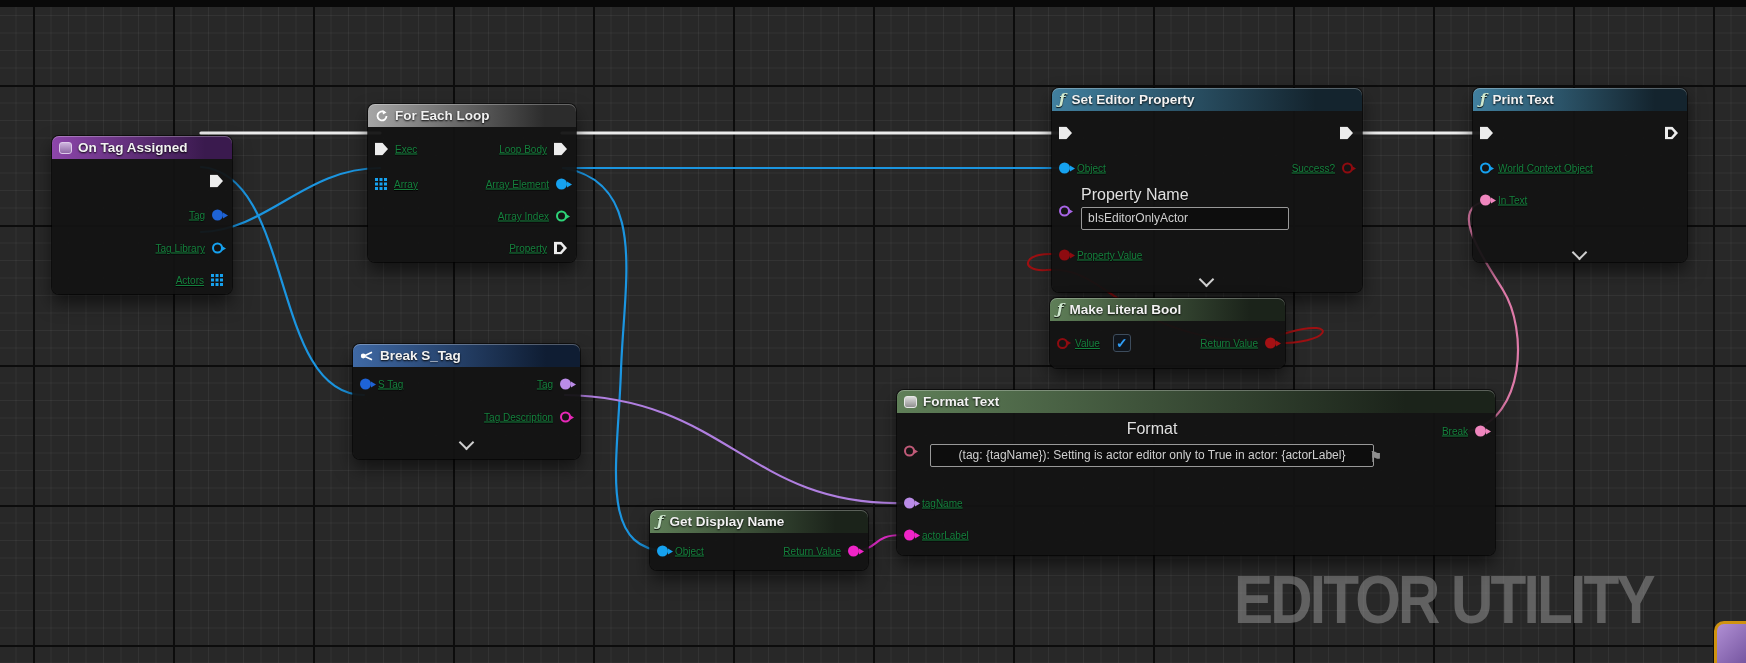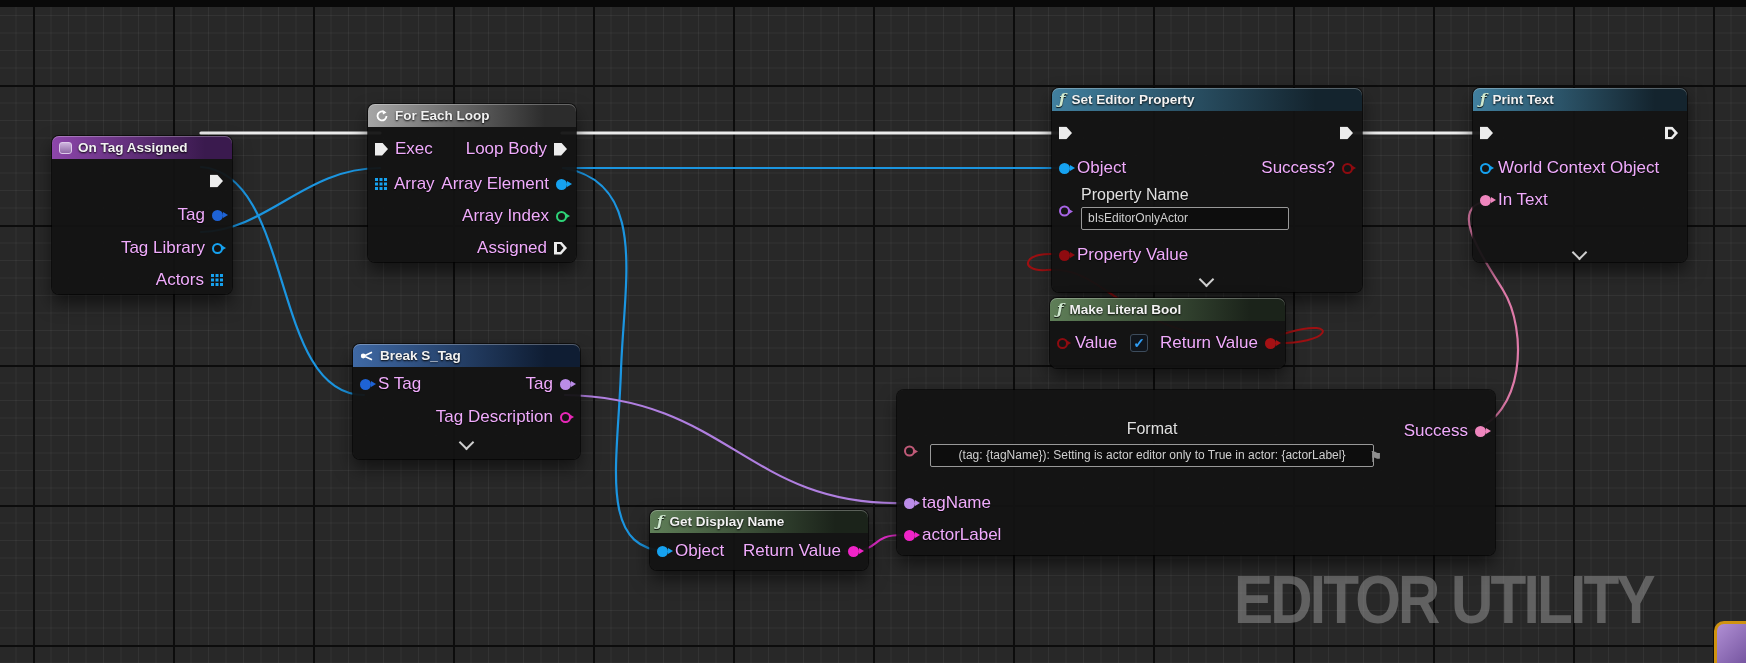--- a/index.html
+++ b/index.html
@@ -43,21 +43,21 @@
 
   .ficon{font-family:"DejaVu Serif",serif;font-style:italic;font-weight:700;
     font-size:15px;color:#cfe9cf;line-height:1;text-shadow:0 1px 1px #000;}
   .sqicon{width:13px;height:12px;border-radius:3px;border:1px solid #ddc9ea;
     background:linear-gradient(#cdb3dd,#8f68a6);box-sizing:border-box;}
   .sqicon.gray{border-color:#e6e6e6;background:linear-gradient(#dcdcdc,#909090);}
 
   .prow{position:absolute;display:flex;align-items:center;gap:7px;transform:translateY(-50%);}
   .prow.l{left:7px;}
   .prow.r{right:9px;flex-direction:row-reverse;}
-  .plbl{font-size:17px;color:#f0abfc;white-space:nowrap;text-shadow:0 1px 1px rgba(0,0,0,.8);}
+  .plbl{font-size:10px;color:#15803d;white-space:nowrap;text-shadow:0 1px 1px rgba(0,0,0,.8);text-decoration:underline;}
 
   .pin{flex:0 0 auto;}
   .pin.exec{width:13px;height:13px;background:#ededed;position:relative;
     clip-path:polygon(0 0,55% 0,100% 50%,55% 100%,0 100%);}
   .pin.exec.hollow::after{content:"";position:absolute;left:2.5px;top:2.5px;right:3.5px;bottom:2.5px;
     background:#141414;clip-path:polygon(0 0,52% 0,100% 50%,52% 100%,0 100%);}
   .pin.dot{width:11px;height:11px;border-radius:50%;background:var(--c);position:relative;}
   .pin.dot::after{content:"";position:absolute;right:-5px;top:50%;transform:translateY(-50%);
     border-left:5px solid var(--c);border-top:3.5px solid transparent;border-bottom:3.5px solid transparent;}
   .pin.dot.hollow{width:7px;height:7px;background:transparent;border:2.6px solid var(--c);}
@@ -171,21 +171,21 @@
     <div class="prow r" style="top:80px">
         <span class="pin dot" style="--c:#16a2f0"></span>
         <span class="plbl">Array Element</span>
       </div>
     <div class="prow r" style="top:112px">
         <span class="pin dot hollow" style="--c:#2ed378"></span>
         <span class="plbl">Array Index</span>
       </div>
     <div class="prow r" style="top:144px">
         <span class="pin exec hollow"></span>
-        <span class="plbl">Assigned</span>
+        <span class="plbl">Property</span>
       </div>
   </div>
 
   <div class="node" style="left:1052px;top:88px;width:310px;height:204px;">
     <div class="hdr hdr-func">
       <span class="ficon">ƒ</span>
       <span class="ttl">Set Editor Property</span>
     </div>
     <div class="prow l" style="top:45px">
         <span class="pin exec"></span>
@@ -272,31 +272,35 @@
         <span class="plbl">Tag</span>
       </div>
     <div class="prow r" style="top:73px">
         <span class="pin dot hollow" style="--c:#e828b8"></span>
         <span class="plbl">Tag Description</span>
       </div>
     <div class="chev" style="top:93px"></div>
   </div>
 
   <div class="node" style="left:897px;top:390px;width:598px;height:165px;">
+    <div class="hdr hdr-pure">
+      <span class="sqicon gray"></span>
+      <span class="ttl">Format Text</span>
+    </div>
     <div class="prow l" style="top:61px">
         <span class="pin dot hollow" style="--c:#c05a78"></span>
       </div>
     <div style="position:absolute;left:33px;top:30px;text-align:center;">
       <div class="sublbl">Format</div>
       <div class="tfield" style="width:444px;margin-top:6px;">(tag: {tagName}): Setting is actor editor only to True in actor: {actorLabel}</div>
     </div>
     <div style="position:absolute;left:472px;top:58px;"><span class="flag">⚑</span></div>
     <div class="prow r" style="top:41px">
         <span class="pin dot" style="--c:#ef86be"></span>
-        <span class="plbl">Success</span>
+        <span class="plbl">Break</span>
       </div>
     <div class="prow l" style="top:113px">
         <span class="pin dot" style="--c:#bb8ce8"></span>
         <span class="plbl">tagName</span>
       </div>
     <div class="prow l" style="top:145px">
         <span class="pin dot" style="--c:#f024c8"></span>
         <span class="plbl">actorLabel</span>
       </div>
   </div>

